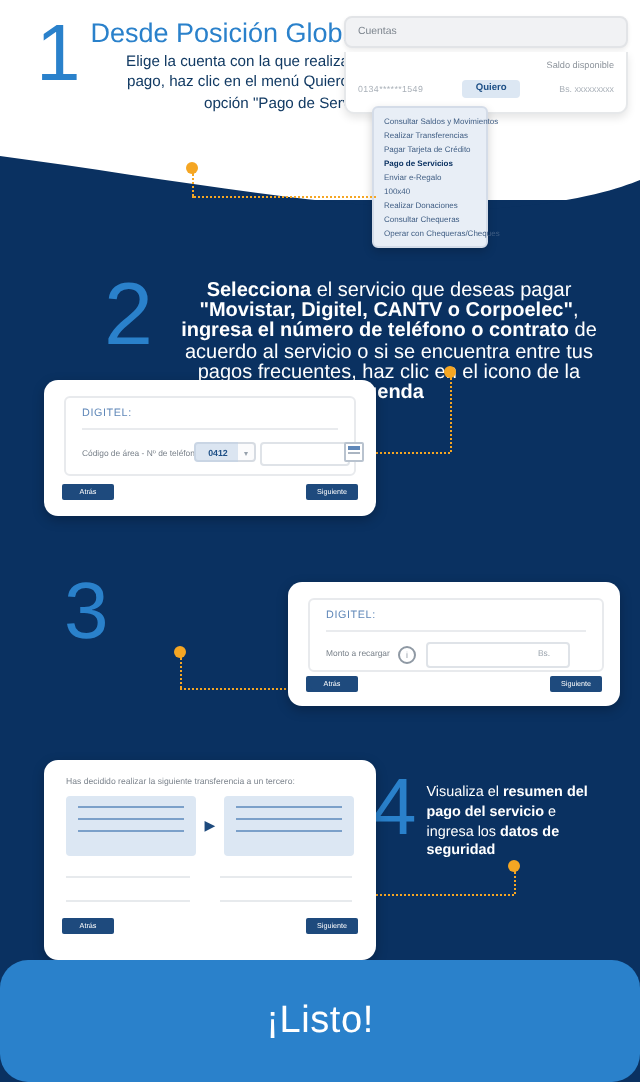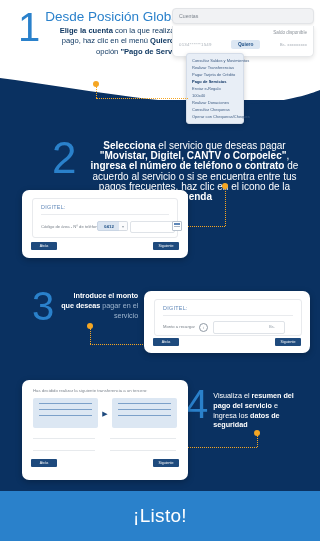--- a/index.html
+++ b/index.html
@@ -12,42 +12,42 @@
   }
   .stage{position:absolute;inset:0;width:320px;height:541px;}
 
   
   .bg-white-top{
     position:absolute;left:0;top:0;width:320px;height:115px;background:#ffffff;
   }
   .wave-top{position:absolute;left:0;top:60px;width:320px;height:60px;}
   .bg-navy{position:absolute;left:0;top:100px;width:320px;height:400px;background:#0a3161;}
   .listo-bar{
-    position:absolute;left:0;bottom:0;width:320px;height:50px;
-    background:#2a81cb;display:flex;align-items:center;justify-content:center;
+    position:absolute;left:0;bottom:0;width:320px;height:61px;
+    background:#2a81cb;display:flex;align-items:center;justify-content:center;border-radius:14px;
   }
   .listo-bar span{
     color:#ffffff;font-size:19px;letter-spacing:.3px;
   }
 
   
   .step1{position:absolute;left:18px;top:8px;width:160px;}
   .s1-row{display:flex;align-items:flex-start;}
   .num1{
     color:#2a81cb;font-size:40px;line-height:36px;font-weight:400;
     margin-right:5px;margin-top:1px;
   }
   .s1-text{padding-top:2px;}
   .s1-title{
     color:#2a81cb;font-size:13.5px;line-height:14px;white-space:nowrap;
   }
   .s1-body{
     color:#123a63;font-size:7.6px;line-height:10.4px;text-align:right;margin-top:2px;
   }
-  .s1-body b{font-weight:bold;}
+  .s1-body b{font-weight:normal;}
 
   
   .acct-panel{
     position:absolute;left:172px;top:8px;width:142px;
   }
   .acct-head{
     background:#f1f2f4;border:1px solid #e2e4e7;border-radius:4px;
     height:14px;display:flex;align-items:center;padding-left:6px;
     color:#7d858e;font-size:5.2px;box-shadow:0 1px 2px rgba(0,0,0,.08);
   }
@@ -277,21 +277,20 @@
           <i></i>
           <i></i>
         </div>
     </div>
     <div class="btn-back c2-back">Atrás</div>
     <div class="btn-next c2-next">Siguiente</div>
   </div>
 
   <div class="step3">
     <div class="num3">3</div>
-    <div class="s3-text"><b>Introduce el monto que deseas</b> <span class="mut">pagar en el servicio</span></div>
   </div>
 
   <div class="dot" style="left:87px;top:323px;"></div>
   <div class="vline" style="left:90px;top:328px;height:16px;"></div>
   <div class="hline" style="left:90px;top:344px;width:55px;"></div>
 
   <div class="card3">
     <div class="inner-box c3-inner">
       <div class="lbl-digitel">DIGITEL:</div>
       <div class="c3-rule"></div>

